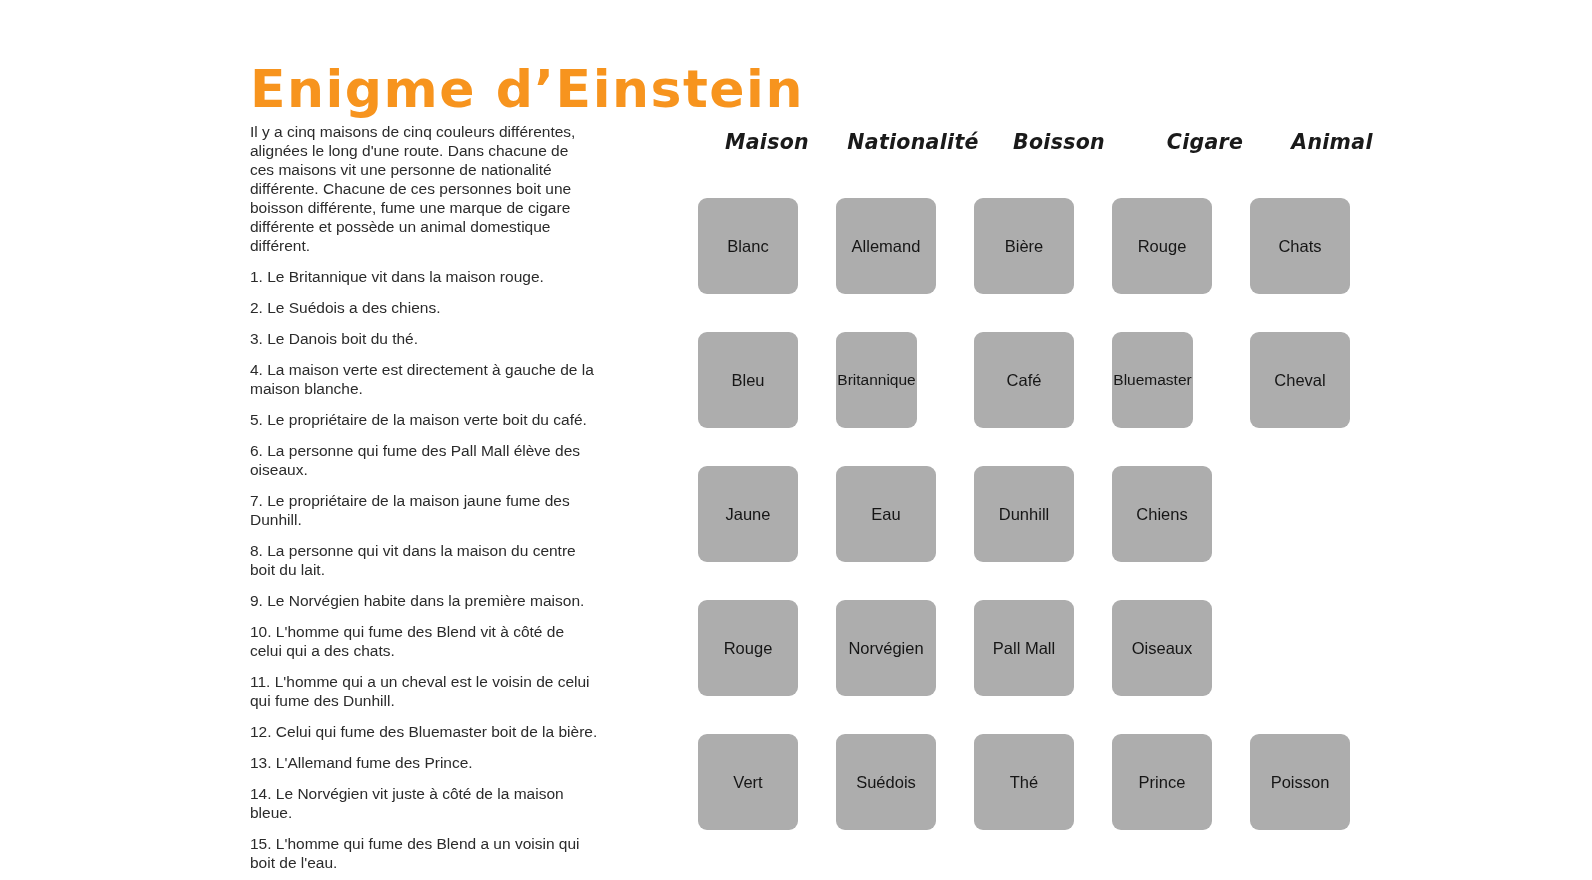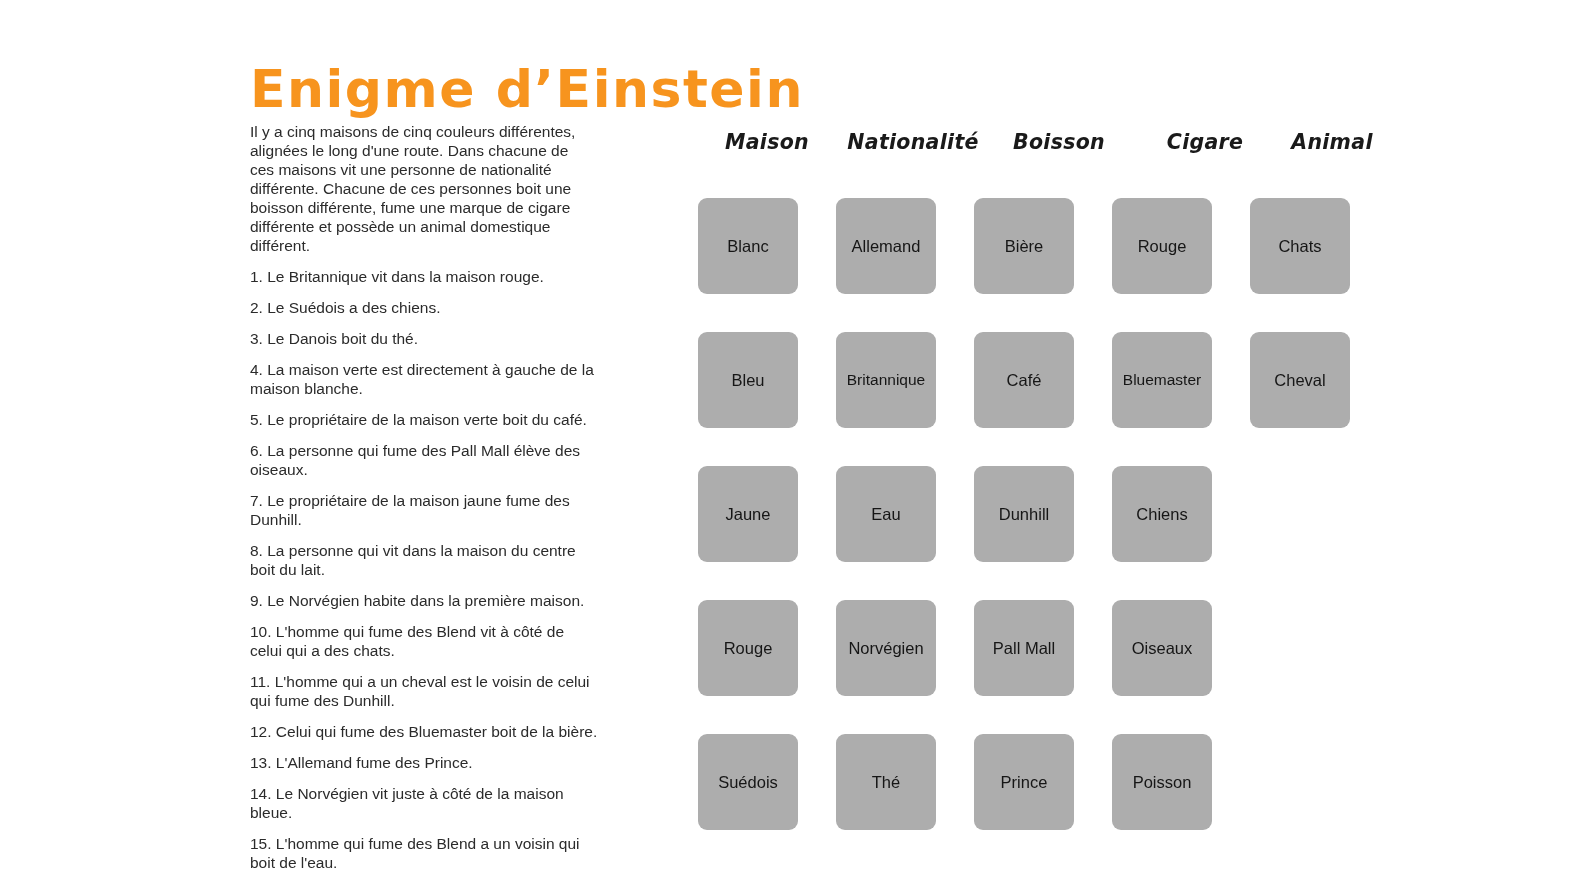--- a/index.html
+++ b/index.html
@@ -112,21 +112,21 @@
     color: #161616;
     text-align: center;
     line-height: 1.1;
     box-sizing: border-box;
     padding: 2px;
     white-space: nowrap;
     user-select: none;
     cursor: pointer;
   }
   .tile.wide {
-    width: 100px;
+    width: 81px;
     font-size: 15.5px;
   }
 </style>
 </head>
 <body>
 
 <h1 id="page-title">Enigme d’Einstein</h1>
 
 <div id="puzzle-text">
   <p id="intro-paragraph">Il y a cinq maisons de cinq couleurs différentes, alignées le long d'une route. Dans chacune de ces maisons vit une personne de nationalité différente. Chacune de ces personnes boit une boisson différente, fume une marque de cigare différente et possède un animal domestique différent.</p>
@@ -223,20 +223,23 @@
       <div class="tile-cell">
           <div class="tile">Pall Mall</div>
         </div>
       <div class="tile-cell last">
           <div class="tile">Oiseaux</div>
         </div>
     </div>
 
     <div class="grid-row">
       <div class="tile-cell">
+          <div class="tile">Vert</div>
+        </div>
+      <div class="tile-cell">
           <div class="tile">Suédois</div>
         </div>
       <div class="tile-cell">
           <div class="tile">Thé</div>
         </div>
       <div class="tile-cell">
           <div class="tile">Prince</div>
         </div>
       <div class="tile-cell last">
           <div class="tile">Poisson</div>

